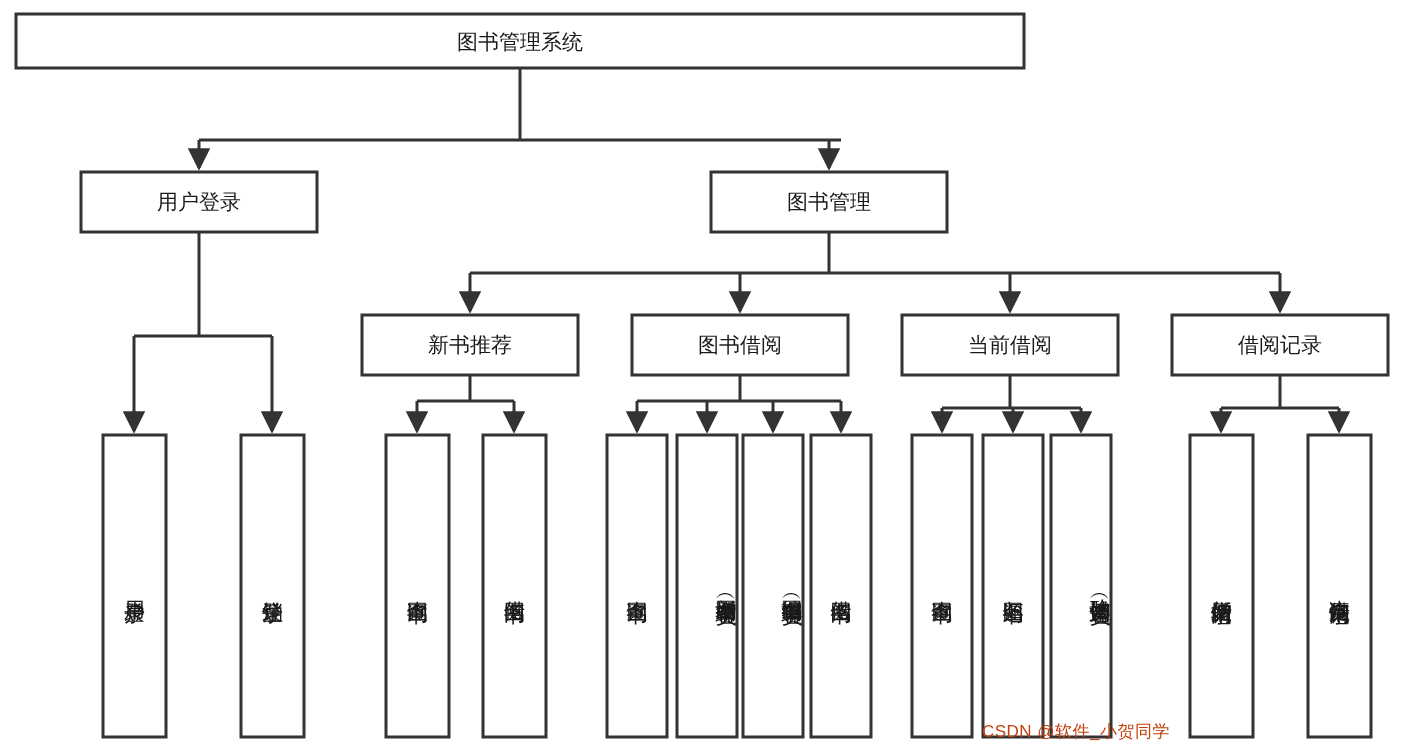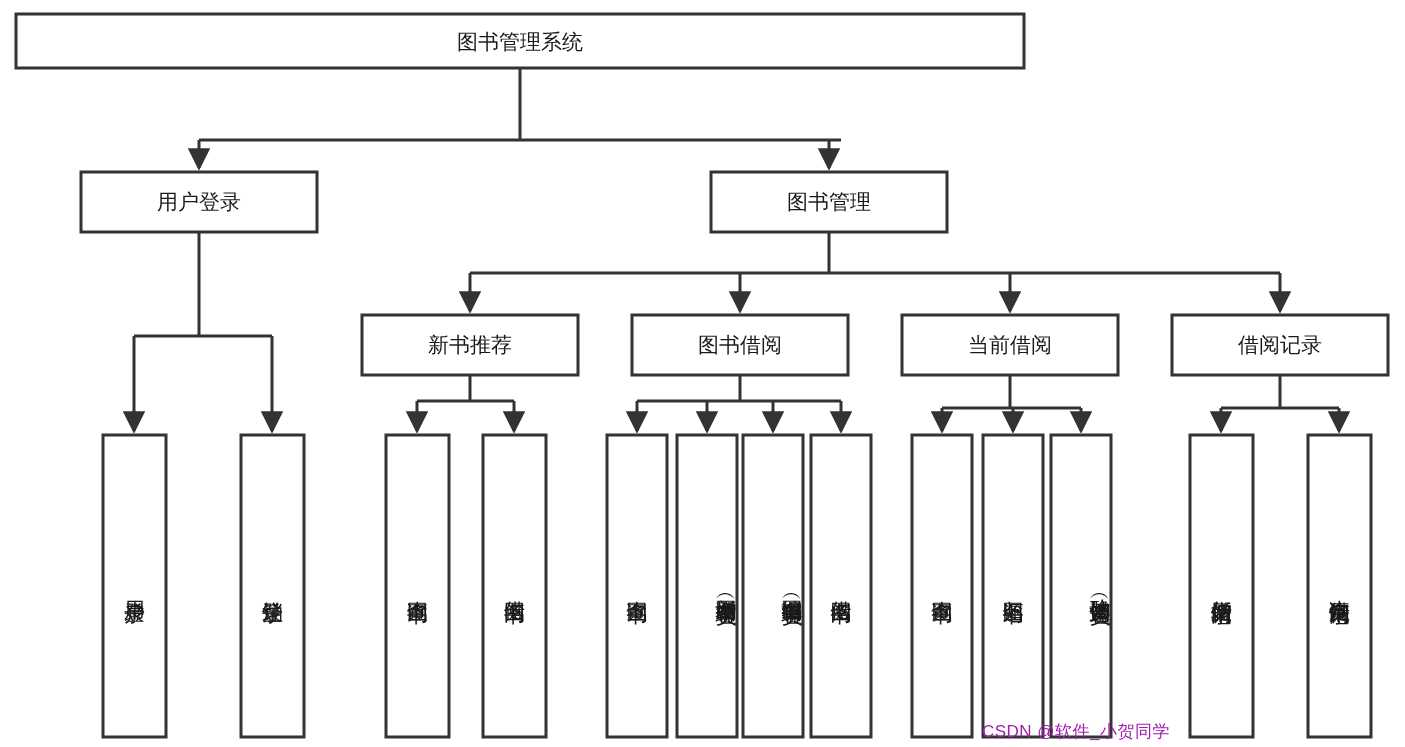--- a/index.html
+++ b/index.html
@@ -62,21 +62,21 @@
     align-items: center;
     justify-content: center;
     pointer-events: none;
   }
   .watermark {
     position: absolute;
     right: 8px;
     bottom: 4px;
     font-family: "Liberation Sans", "DejaVu Sans", sans-serif;
     font-size: 17px;
-    color: #a21caf;
+    color: #c2410c;
     letter-spacing: 0.5px;
     white-space: nowrap;
   }
 </style>
 </head>
 <body>
 
 <div id="diagram-root">
 
   <svg id="flow-svg" viewBox="0 0 1405 747">

